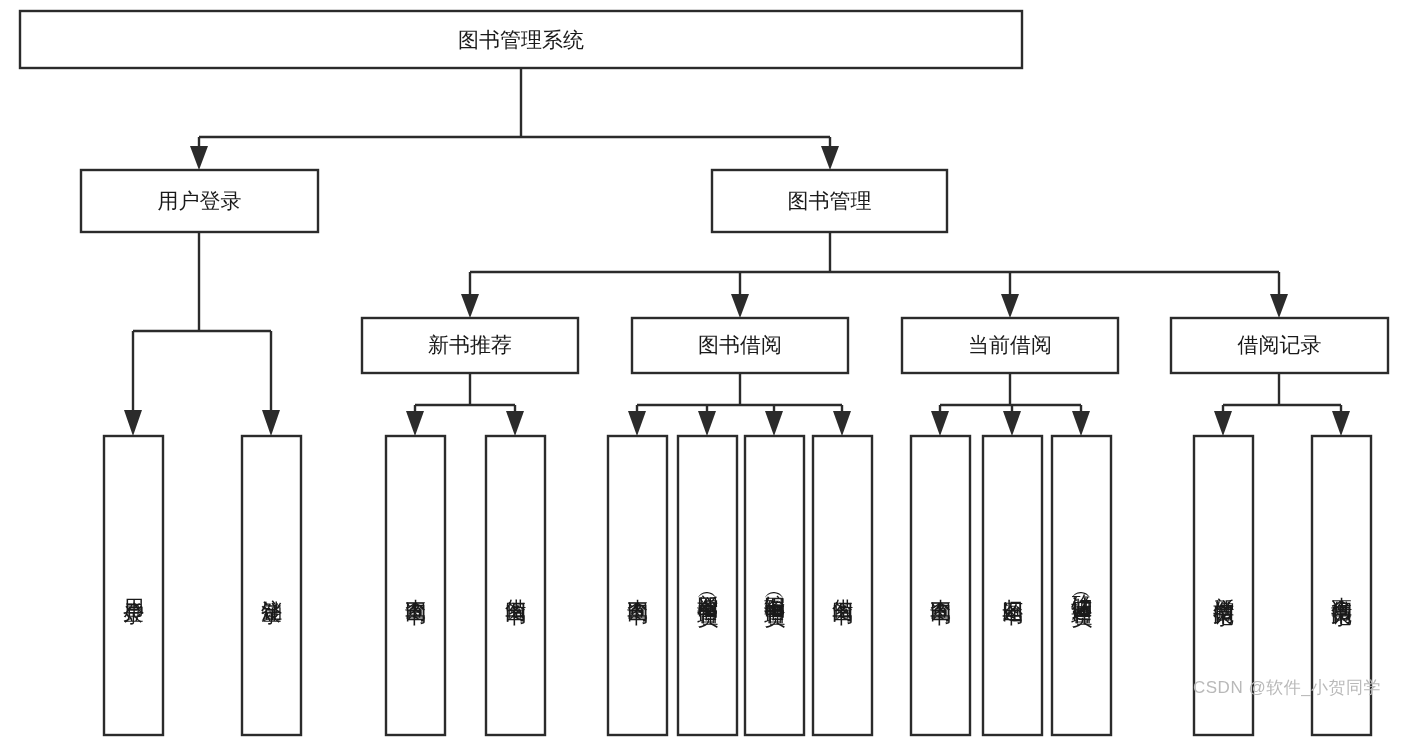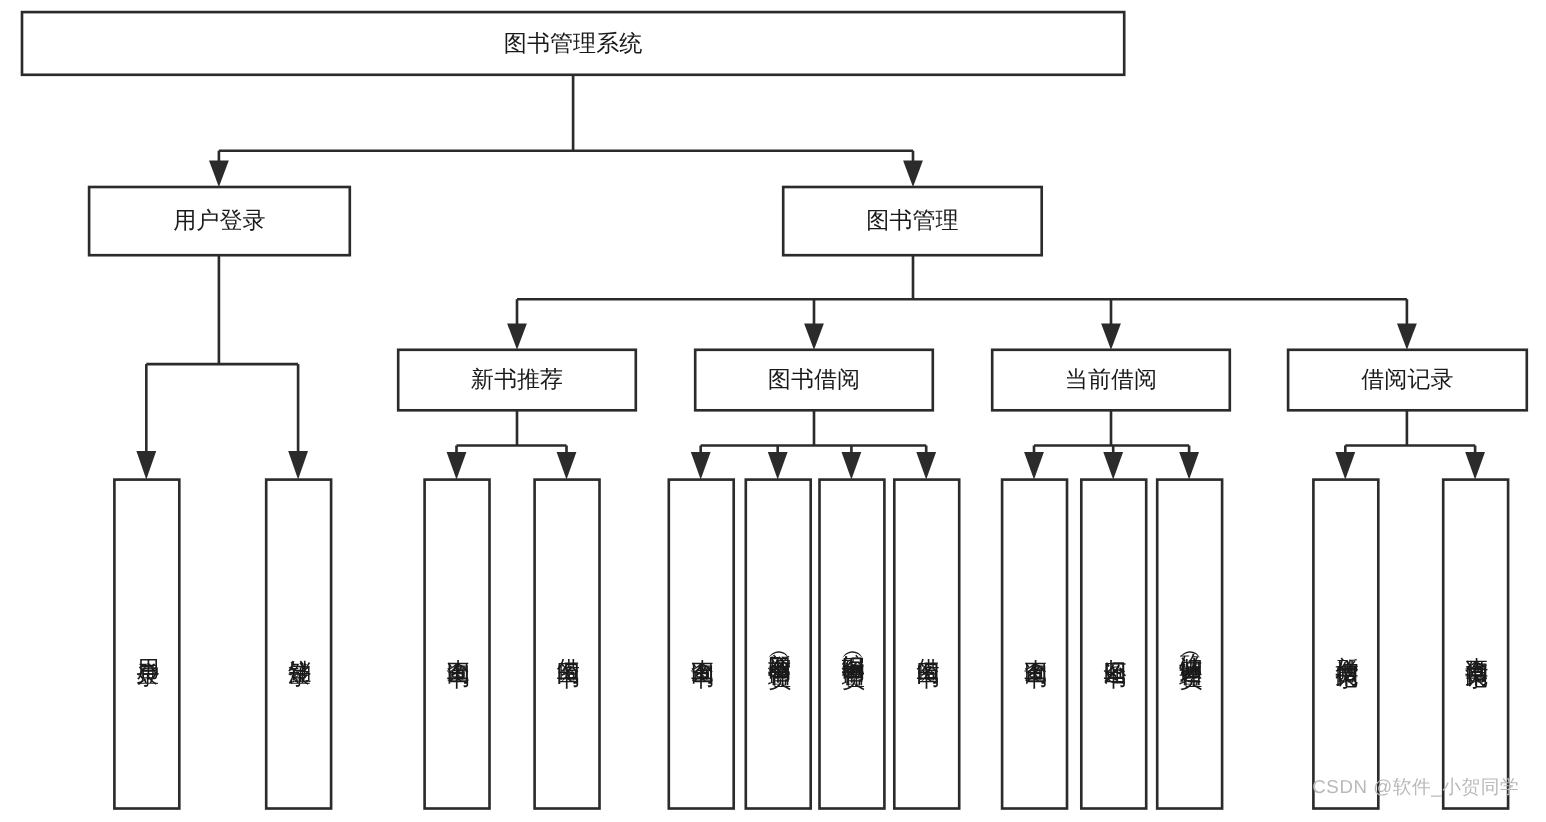--- a/index.html
+++ b/index.html
@@ -209,15 +209,15 @@
     <div class="leaf-label-v" style="left:678px; top:436px; width:59px; height:299px;">新增图书（管理员）</div>
     <div class="leaf-label-v" style="left:745px; top:436px; width:59px; height:299px;">编辑图书（管理员）</div>
     <div class="leaf-label-v" style="left:813px; top:436px; width:59px; height:299px;">借阅图书</div>
     <div class="leaf-label-v" style="left:911px; top:436px; width:59px; height:299px;">查询图书</div>
     <div class="leaf-label-v" style="left:983px; top:436px; width:59px; height:299px;">归还图书</div>
     <div class="leaf-label-v" style="left:1052px; top:436px; width:59px; height:299px;">确认归还（管理员）</div>
     <div class="leaf-label-v" style="left:1194px; top:436px; width:59px; height:299px;">新增借阅记录</div>
     <div class="leaf-label-v" style="left:1312px; top:436px; width:59px; height:299px;">查询借阅记录</div>
   </div>
 
-  <div class="watermark" style="left:1193px; top:704px;">CSDN @软件_小贺同学</div>
+  <div class="watermark" style="left:1193px; top:676px;">CSDN @软件_小贺同学</div>
 
 </div>
 
 </body></html>

